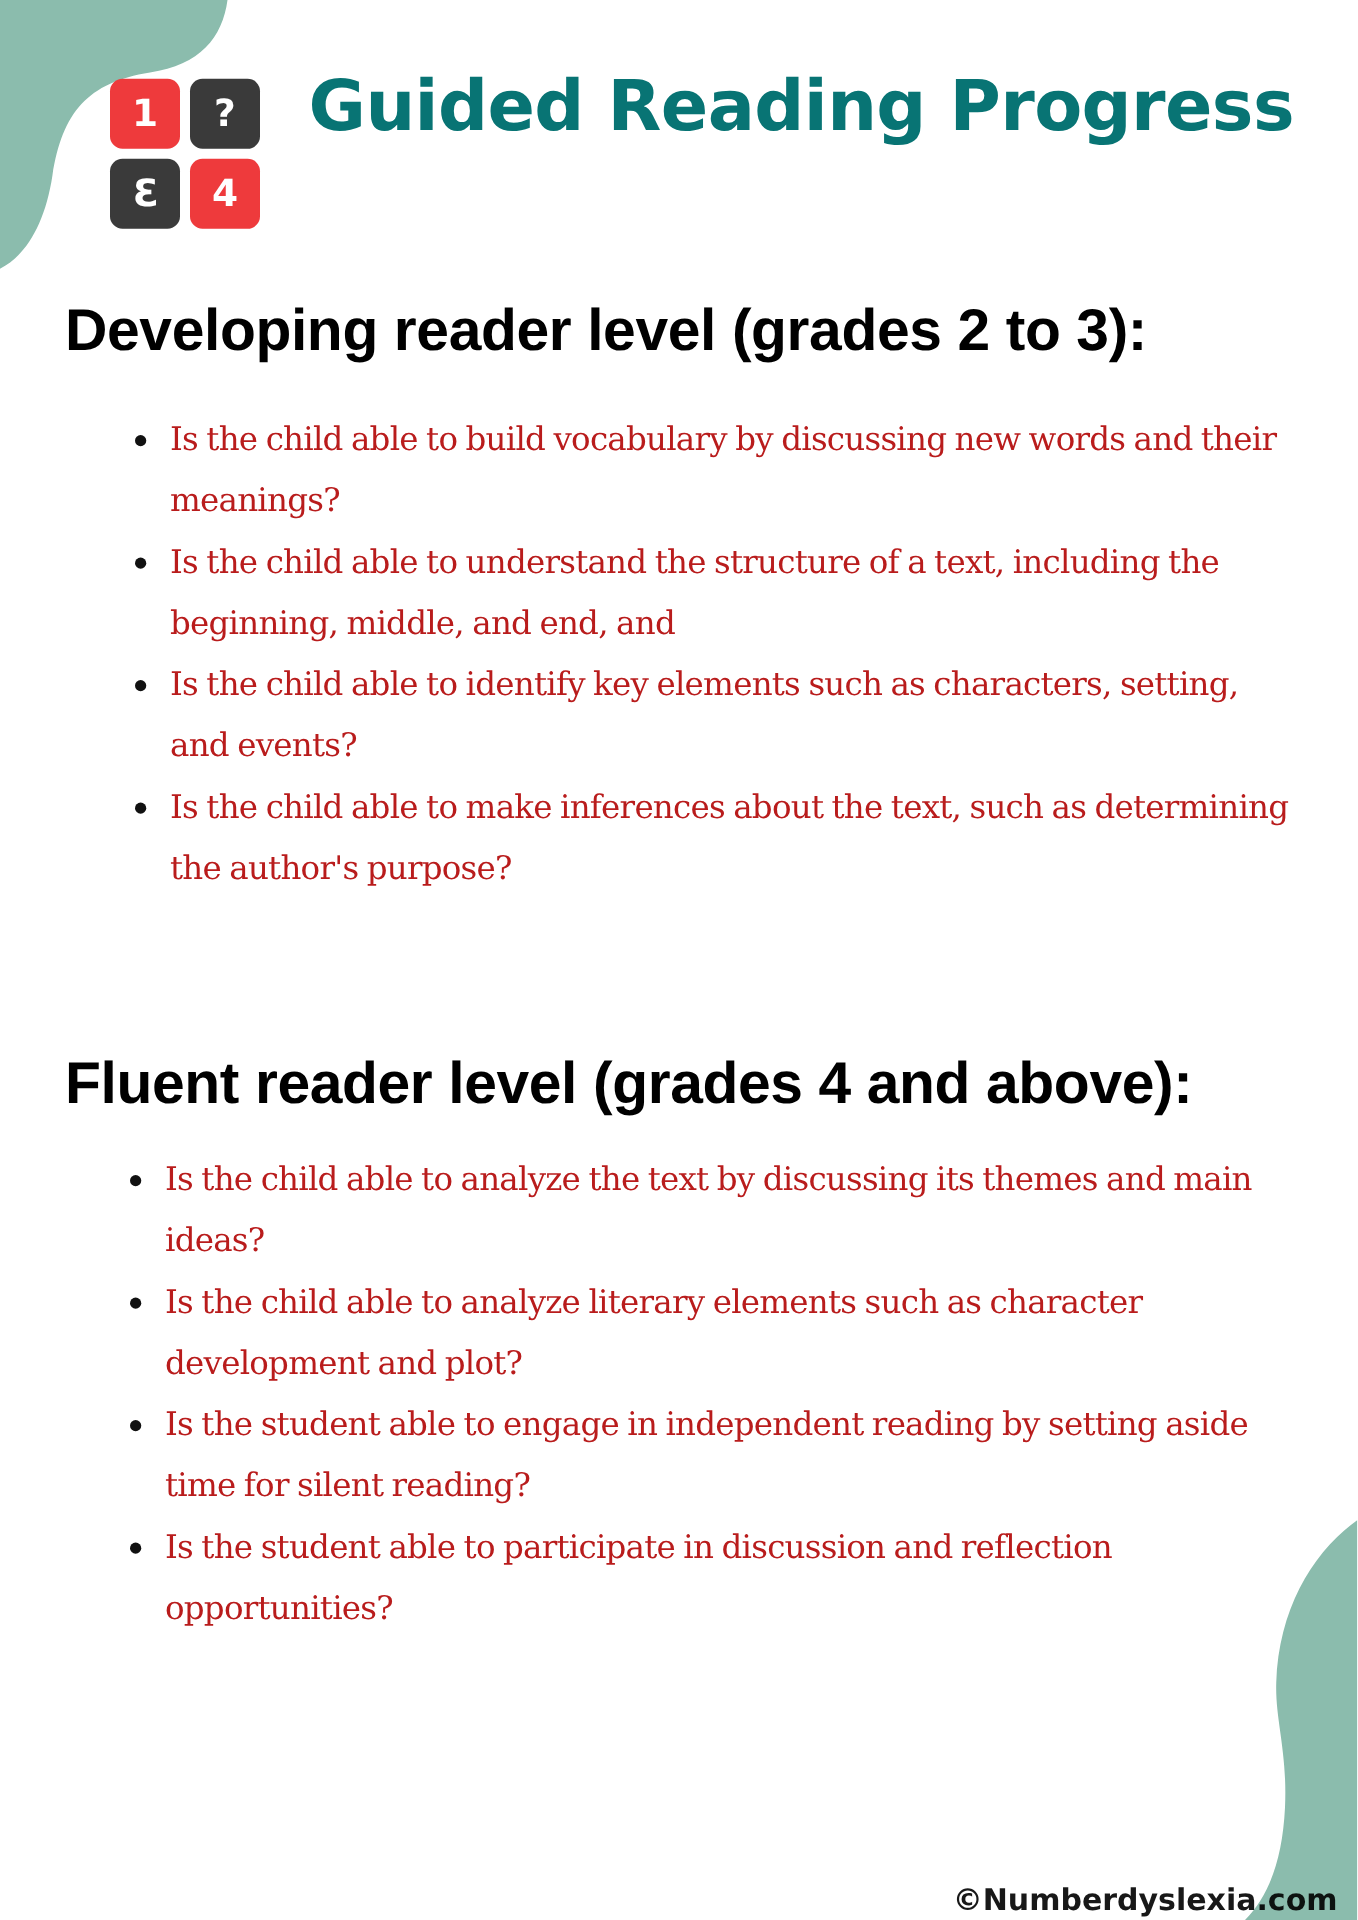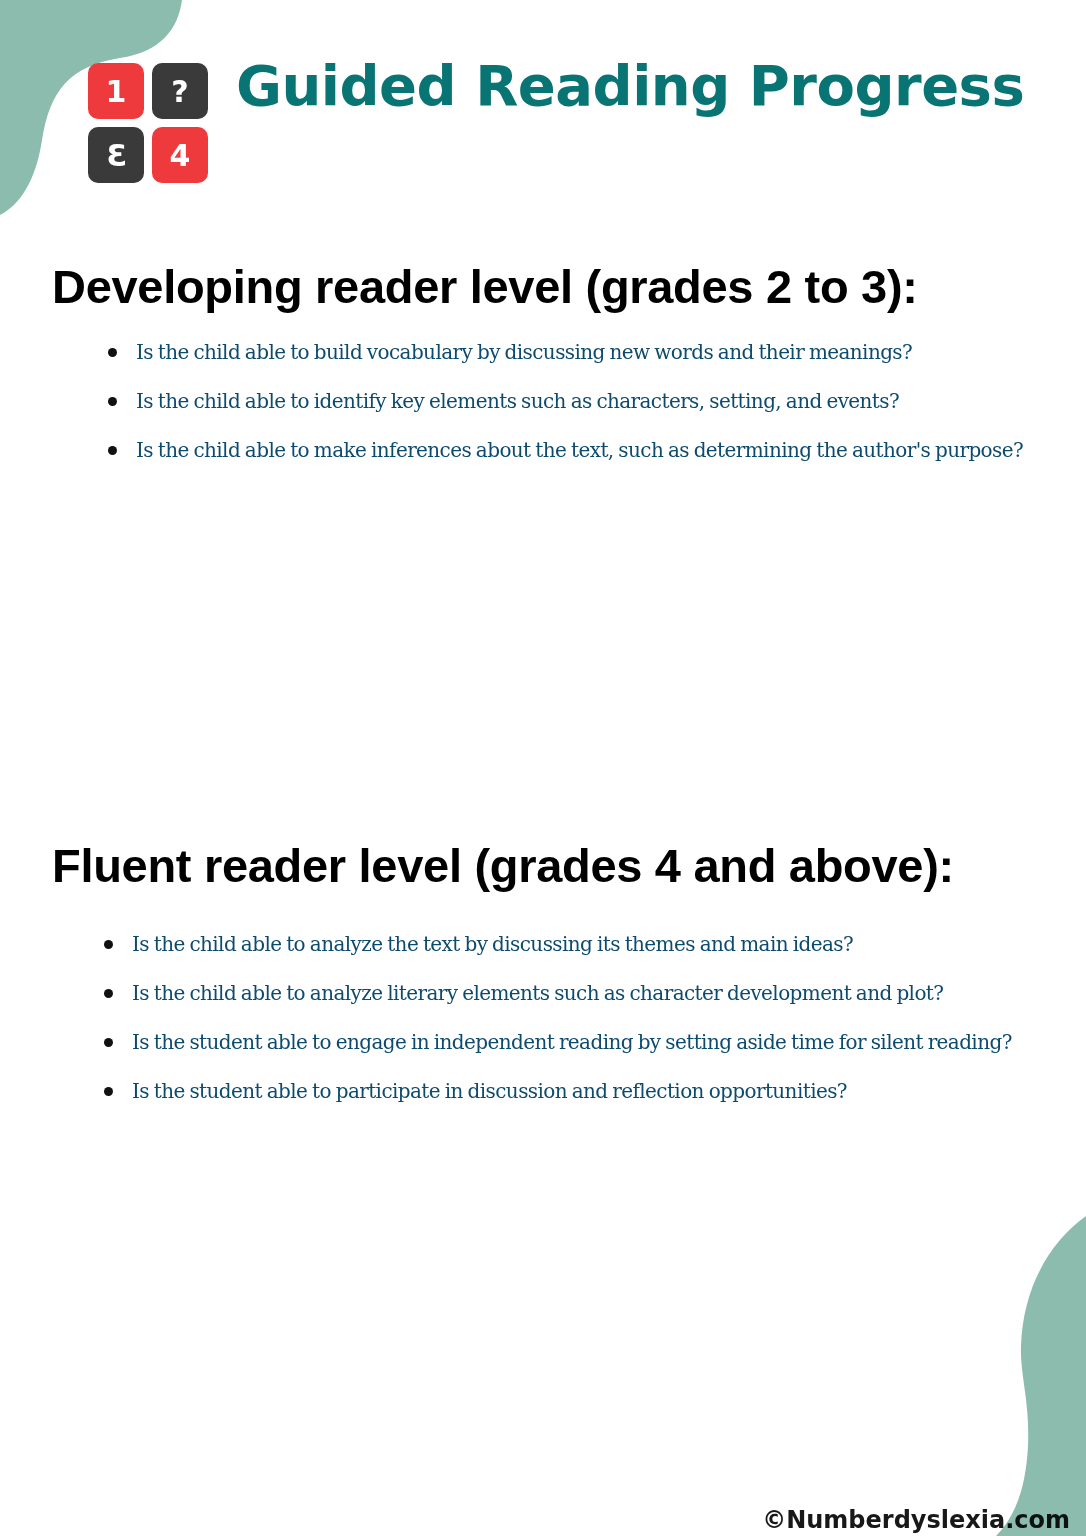--- a/index.html
+++ b/index.html
@@ -22,38 +22,38 @@
   .tile.red { background: #ee3a3c; }
   .tile.dark { background: #3a3a3a; }
   .t1 { left: 0; top: 0; }
   .t2 { left: 64px; top: 0; }
   .t3 { left: 0; top: 64px; }
   .t4 { left: 64px; top: 64px; }
   .flip { display: inline-block; transform: scaleX(-1); }
 
   .title {
     position: absolute; left: 236px; top: 46px; width: 810px;
-    text-align: left; color: #087474;
+    text-align: center; color: #087474;
     font-family: "DejaVu Sans", sans-serif; font-weight: bold;
     font-size: 56px; line-height: 80px; letter-spacing: -0.5px;
   }
 
   .section-heading {
     position: absolute; left: 52px;
     font-family: "Liberation Sans", sans-serif; font-weight: bold;
     font-size: 47px; color: #000; letter-spacing: -0.3px;
     margin: 0; white-space: nowrap;
   }
-  .h1 { top: 259px; }
+  .h1 { top: 236px; }
   .h2 { top: 838px; }
 
   ul.checklist {
     position: absolute; margin: 0; padding: 0; list-style: none;
-    font-family: "DejaVu Serif", serif; font-size: 20px; line-height: 49px;
-    color: #0c4a6e;
+    font-family: "DejaVu Serif", serif; font-size: 26px; line-height: 49px;
+    color: #b91c1c;
   }
   ul.l1 { left: 106px; top: 328px; width: 930px; }
   ul.l2 { left: 102px; top: 920px; width: 940px; }
   ul.checklist li {
     position: relative; padding-left: 30px; letter-spacing: -0.6px;
     word-spacing: -1px;
   }
   ul.checklist li::before {
     content: ""; position: absolute; left: 2px; top: 20px;
     width: 9px; height: 9px; border-radius: 50%; background: #111;
@@ -90,20 +90,21 @@
     </div>
 </div>
 
 <div class="title">
   <div>Guided Reading Progress</div>
 </div>
 
 <h2 class="section-heading h1">Developing reader level (grades 2 to 3):</h2>
 <ul class="checklist l1">
   <li>Is the child able to build vocabulary by discussing new words and their meanings?</li>
+  <li>Is the child able to understand the structure of a text, including the beginning, middle, and end, and</li>
   <li>Is the child able to identify key elements such as characters, setting, and events?</li>
   <li>Is the child able to make inferences about the text, such as determining the author's purpose?</li>
 </ul>
 
 <h2 class="section-heading h2">Fluent reader level (grades 4 and above):</h2>
 <ul class="checklist l2">
   <li>Is the child able to analyze the text by discussing its themes and main ideas?</li>
   <li>Is the child able to analyze literary elements such as character development and plot?</li>
   <li>Is the student able to engage in independent reading by setting aside time for silent reading?</li>
   <li>Is the student able to participate in discussion and reflection opportunities?</li>

